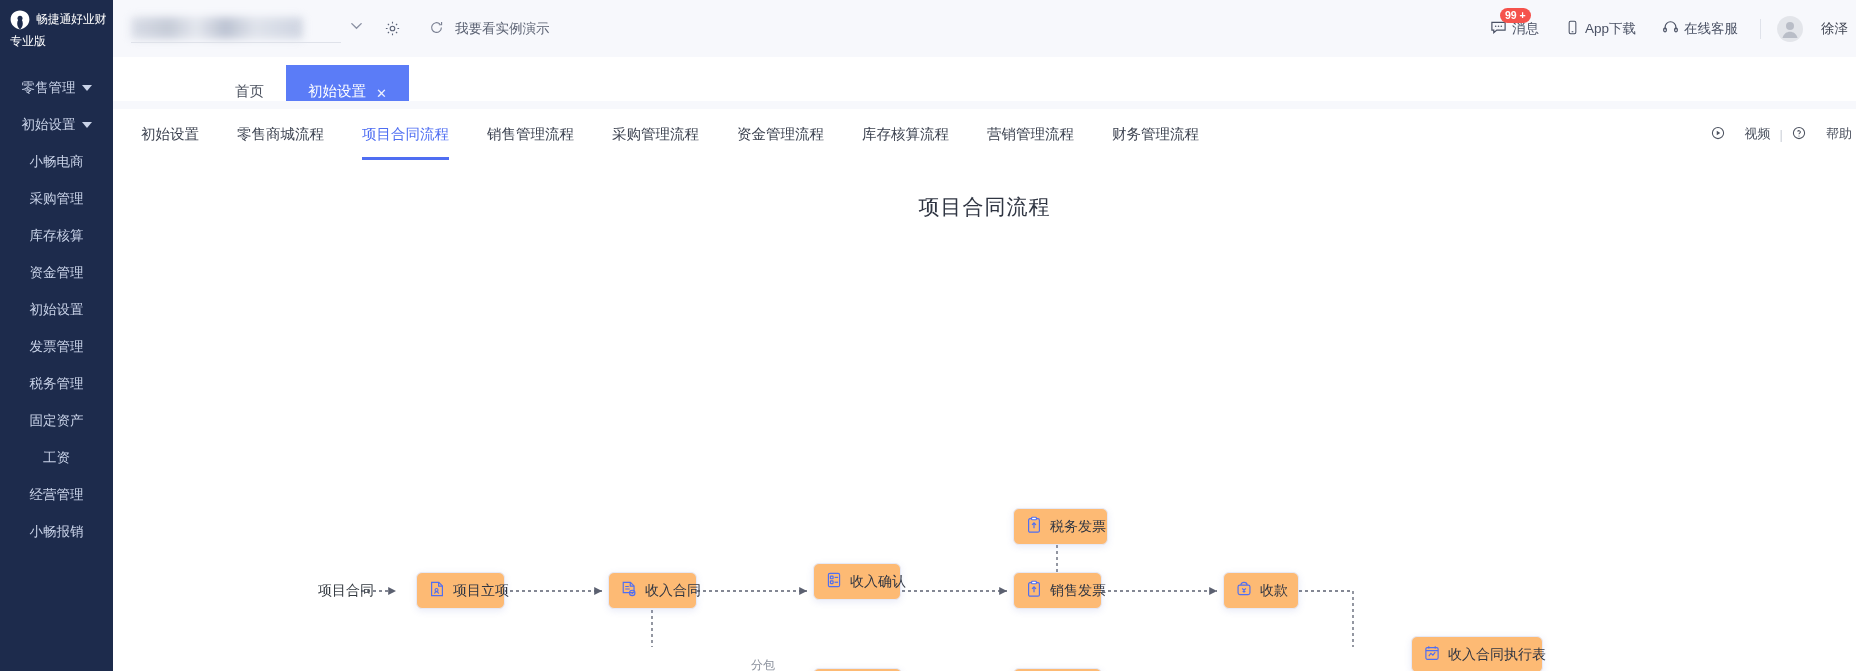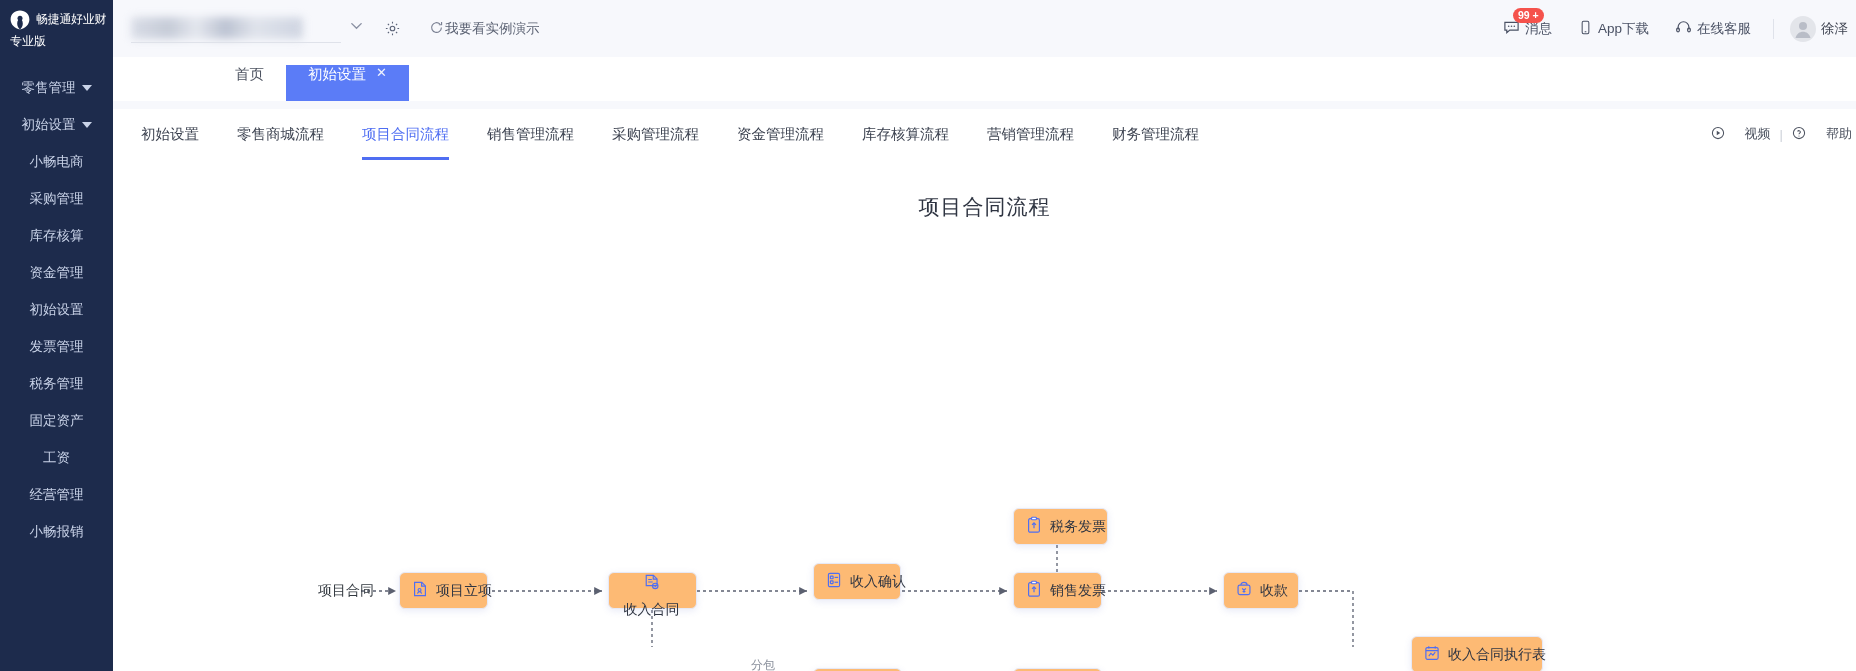--- a/index.html
+++ b/index.html
@@ -37,35 +37,35 @@
   }
   .searchwrap { position:relative; width:210px; height:28px; display:flex; align-items:flex-end; }
   .search-blur {
     position:absolute; left:0; top:2px; width:172px; height:22px;
     background: linear-gradient(90deg,#d8dce6 0%, #c3c9d6 22%, #e4e7ee 38%, #b9c0d0 55%, #dfe3eb 72%, #cdd3e0 100%);
     filter: blur(4px); border-radius:3px; opacity:.95;
   }
   .search-underline { position:absolute; left:0; bottom:0; width:210px; border-bottom:1px solid #dfe2ea; }
   .chev-down { margin-left:8px; color:#7a8499; font-size:13px; position:relative; top:-2px;}
   .gear { margin-left:20px; color:#5c6478; display:flex; align-items:center;}
-  .demo-link { margin-left:28px; display:flex; align-items:center; gap:1px; color:#5a6172; font-size:13.5px; cursor:pointer; }
+  .demo-link { margin-left:28px; display:flex; align-items:center; gap:11px; color:#5a6172; font-size:13.5px; cursor:pointer; }
   .hdr-right { margin-left:auto; display:flex; align-items:center; padding-right:8px; gap:0; }
   .hdr-btn { display:flex; align-items:center; gap:5px; color:#4a5164; font-size:13.5px; cursor:pointer; margin-left:26px; position:relative; }
   .badge {
     position:absolute; top:-11px; left:10px; background:#f5524c; color:#fff;
     font-size:10.5px; padding:1px 5px 2px; border-radius:9px; line-height:1.15; white-space:nowrap; font-weight:bold;text-align:center;
   }
   .vdiv { width:1px; height:20px; background:#dfe2ea; margin-left:22px; }
-  .avatar-wrap { display:flex; align-items:center; gap:5px; margin-left:16px; cursor:pointer;font-family:Liberation Mono, monospace; }
+  .avatar-wrap { display:flex; align-items:center; gap:18px; margin-left:16px; cursor:pointer;font-family:Liberation Mono, monospace; }
   .avatar { width:26px;height:26px;border-radius:50%;background:#e3e5ea; display:flex;align-items:center;justify-content:center; }
   .uname { color:#3d4250; font-size:13.5px; white-space:nowrap; }
 
   
   .tabstrip { height:44px; background:#ffffff; display:flex; align-items:flex-end; padding-left:100px; flex-shrink:0; }
-  .tab { height:36px; padding:0 22px; display:flex; align-items:flex-start; font-size:14.5px; color:#4d5360; cursor:pointer; }
+  .tab { height:36px; padding:0 22px; display:flex; align-items:flex-end; font-size:14.5px; color:#4d5360; cursor:pointer; }
   .tab.active { background:#5b7cf7; color:#fff; }
   .tab .x { margin-left:10px; font-size:13px; opacity:.9; }
 
   
   .content { flex:1; background:#fff; margin:8px 0 0 0; position:relative; overflow:hidden; }
   .subnav { height:50px; display:flex; align-items:center; padding-left:28px; position:relative; }
   .subtab { font-size:14.5px; color:#3c4250; margin-right:38px; cursor:pointer; padding-bottom:10px; padding-top:10px; position:relative; white-space:nowrap;}
   .subtab.active { color:#4f6ef2; }
   .subtab.active::after {
     content:""; position:absolute; left:0; right:0; bottom:-6px; height:2.5px; background:#4f6ef2;
@@ -330,33 +330,33 @@
           <span>
             <svg width="18" height="18" viewBox="0 0 20 20" fill="none" stroke="#4f6ef2" stroke-width="1.3">
               <rect x="4" y="3" width="12" height="15" rx="1.6"></rect>
                 <rect x="7.3" y="1.4" width="5.4" height="2.8" rx="1" fill="#fff"></rect>
               <path d="M10 13.6V7.6 M7.8 9.8 10 7.6 12.2 9.8"></path>
             </svg>
           </span>
           <span>税务发票</span>
         </div>
 
-        <div class="node" style="left:286px; top:345px; width:89px;">
+        <div class="node" style="left:303px; top:345px; width:89px;">
           <span>
             <svg width="18" height="18" viewBox="0 0 20 20" fill="none" stroke="#4f6ef2" stroke-width="1.3">
               <path d="M4 2.6h8l4 4v10.8H4z"></path>
                 <path d="M11.8 2.6v4.2H16"></path>
               <circle cx="9.5" cy="11" r="1.6"></circle>
                 <path d="M7.2 15.2c.4-1.5 1.3-2.2 2.3-2.2s1.9.7 2.3 2.2"></path>
             </svg>
           </span>
           <span>项目立项</span>
         </div>
 
-        <div class="node" style="left:495px; top:345px; width:89px;flex-direction:column;">
+        <div class="node" style="left:495px; top:345px; width:89px;">
           <span>
             <svg width="18" height="18" viewBox="0 0 20 20" fill="none" stroke="#4f6ef2" stroke-width="1.3">
               <path d="M3.6 2.6h8l4 4v7.5h-12z"></path>
                 <path d="M11.4 2.6v4.2h4.2"></path>
               <path d="M5.8 7.2h4 M5.8 10h5"></path>
                 <circle cx="13.6" cy="14.4" r="3"></circle>
                 <path d="M13.6 13.1v2.6"></path>
             </svg>
           </span>
           <span>收入合同</span>

